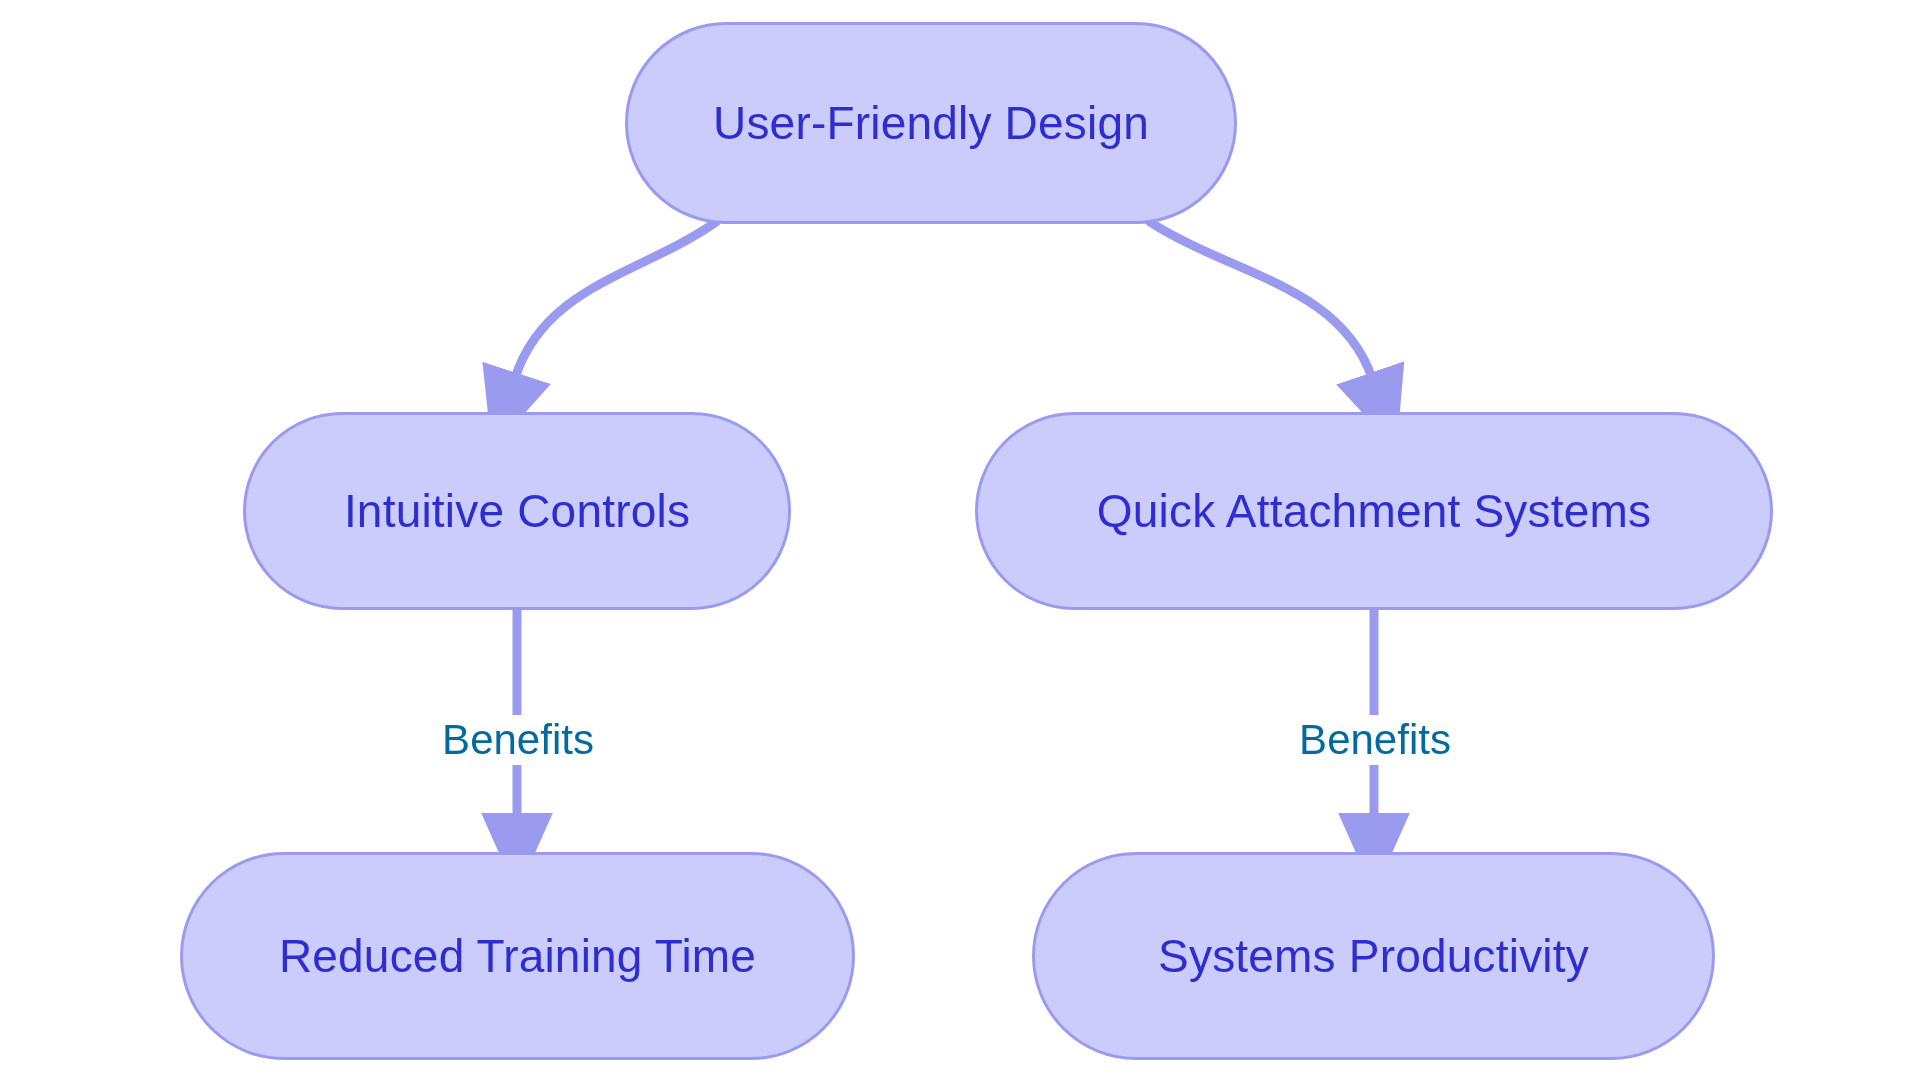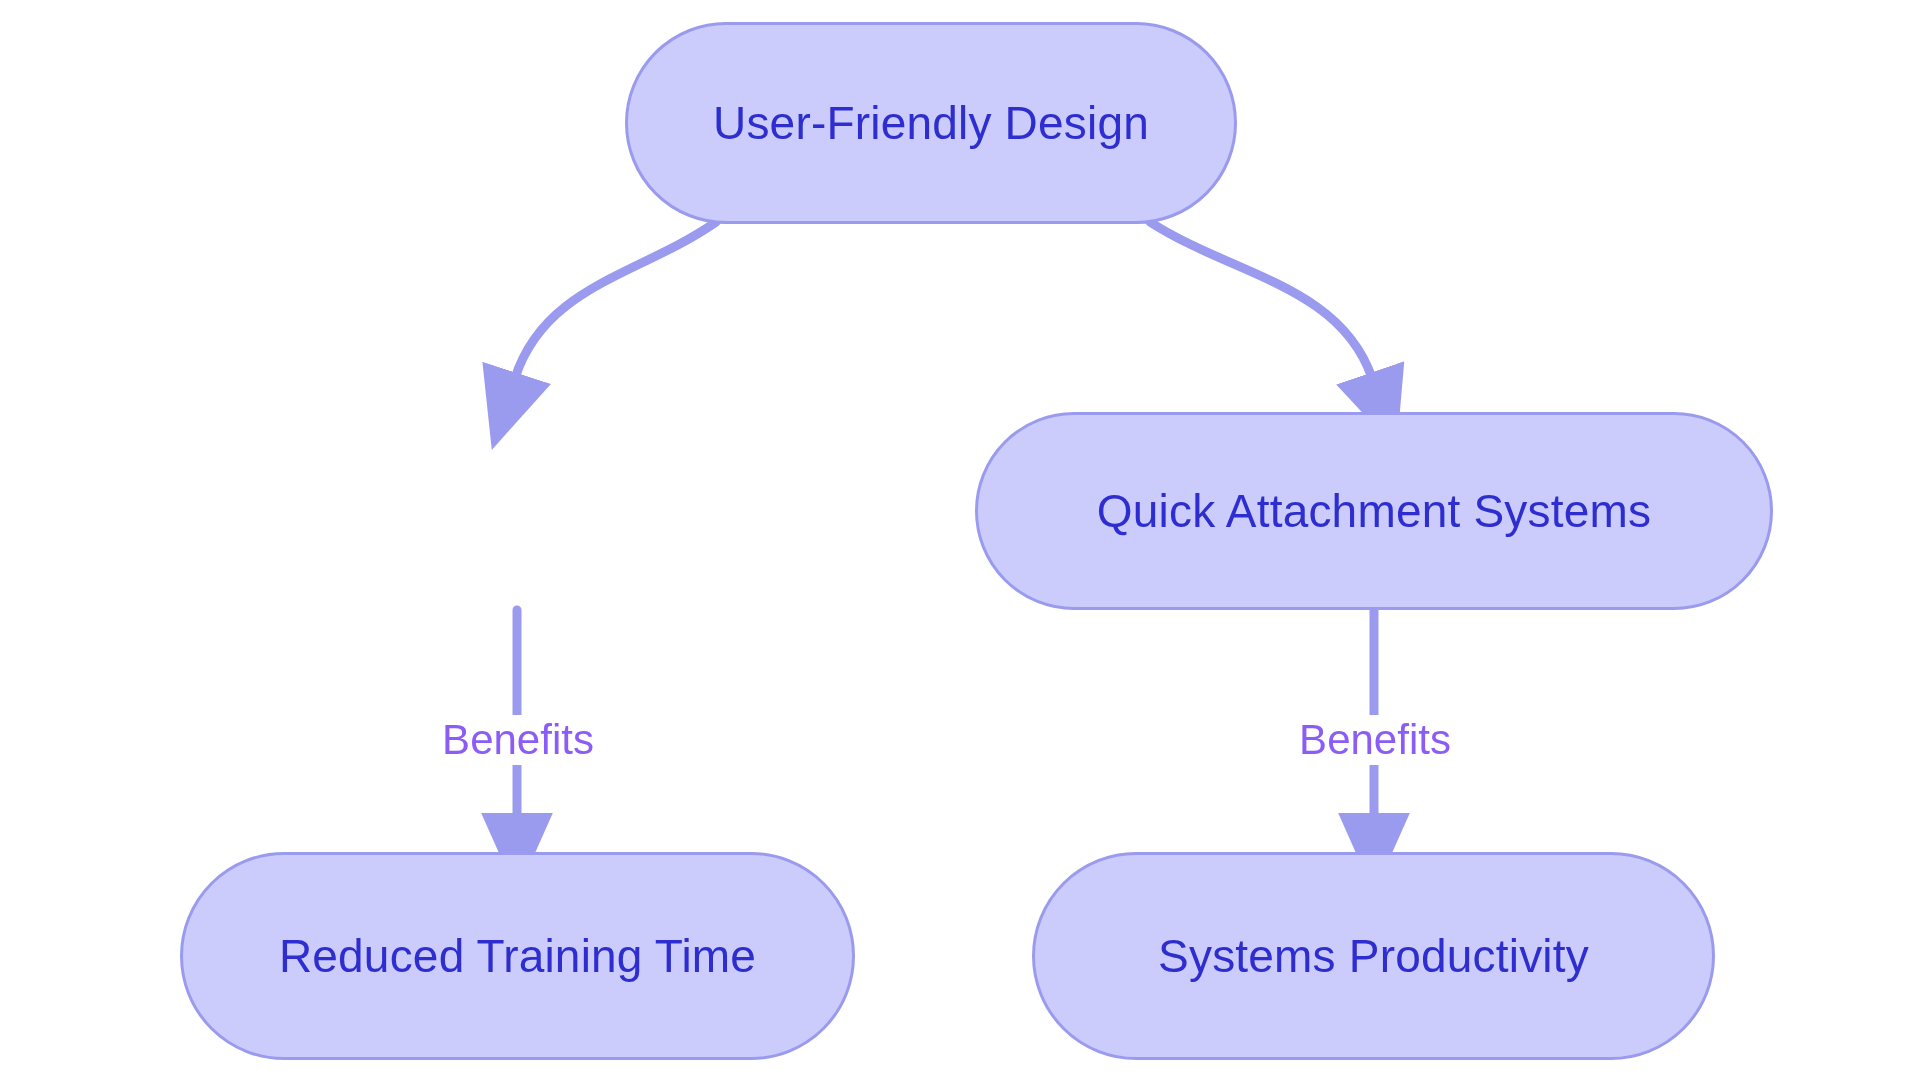--- a/index.html
+++ b/index.html
@@ -78,21 +78,21 @@
     left: 1032px;
     top: 852px;
     width: 683px;
     height: 208px;
     font-size: 46px;
   }
   .edge-label {
     position: absolute;
     transform: translate(-50%, -50%);
     background: #ffffff;
-    color: #8b5cf6;
+    color: #0369a1;
     font-size: 42px;
     line-height: 1;
     padding: 4px 10px;
     white-space: nowrap;
   }
   #edge-label-left  { left: 518px;  top: 740px; }
   #edge-label-right { left: 1375px; top: 740px; }
 </style>
 </head>
 <body>
@@ -112,20 +112,23 @@
 
     <path d="M 517,610 L 517,818" fill="none" stroke="#9a9bef" stroke-width="9" stroke-linecap="round" marker-end="url(#arrowhead)"></path>
 
     <path d="M 1374,610 L 1374,818" fill="none" stroke="#9a9bef" stroke-width="9" stroke-linecap="round" marker-end="url(#arrowhead)"></path>
   </svg>
 
   <div class="node" id="node-root">
     <span class="node-label">User-Friendly Design</span>
   </div>
 
+  <div class="node" id="node-intuitive">
+    <span class="node-label">Intuitive Controls</span>
+  </div>
 
   <div class="node" id="node-quick">
     <span class="node-label">Quick Attachment Systems</span>
   </div>
 
   <div class="node" id="node-reduced">
     <span class="node-label">Reduced Training Time</span>
   </div>
 
   <div class="node" id="node-enhanced">

